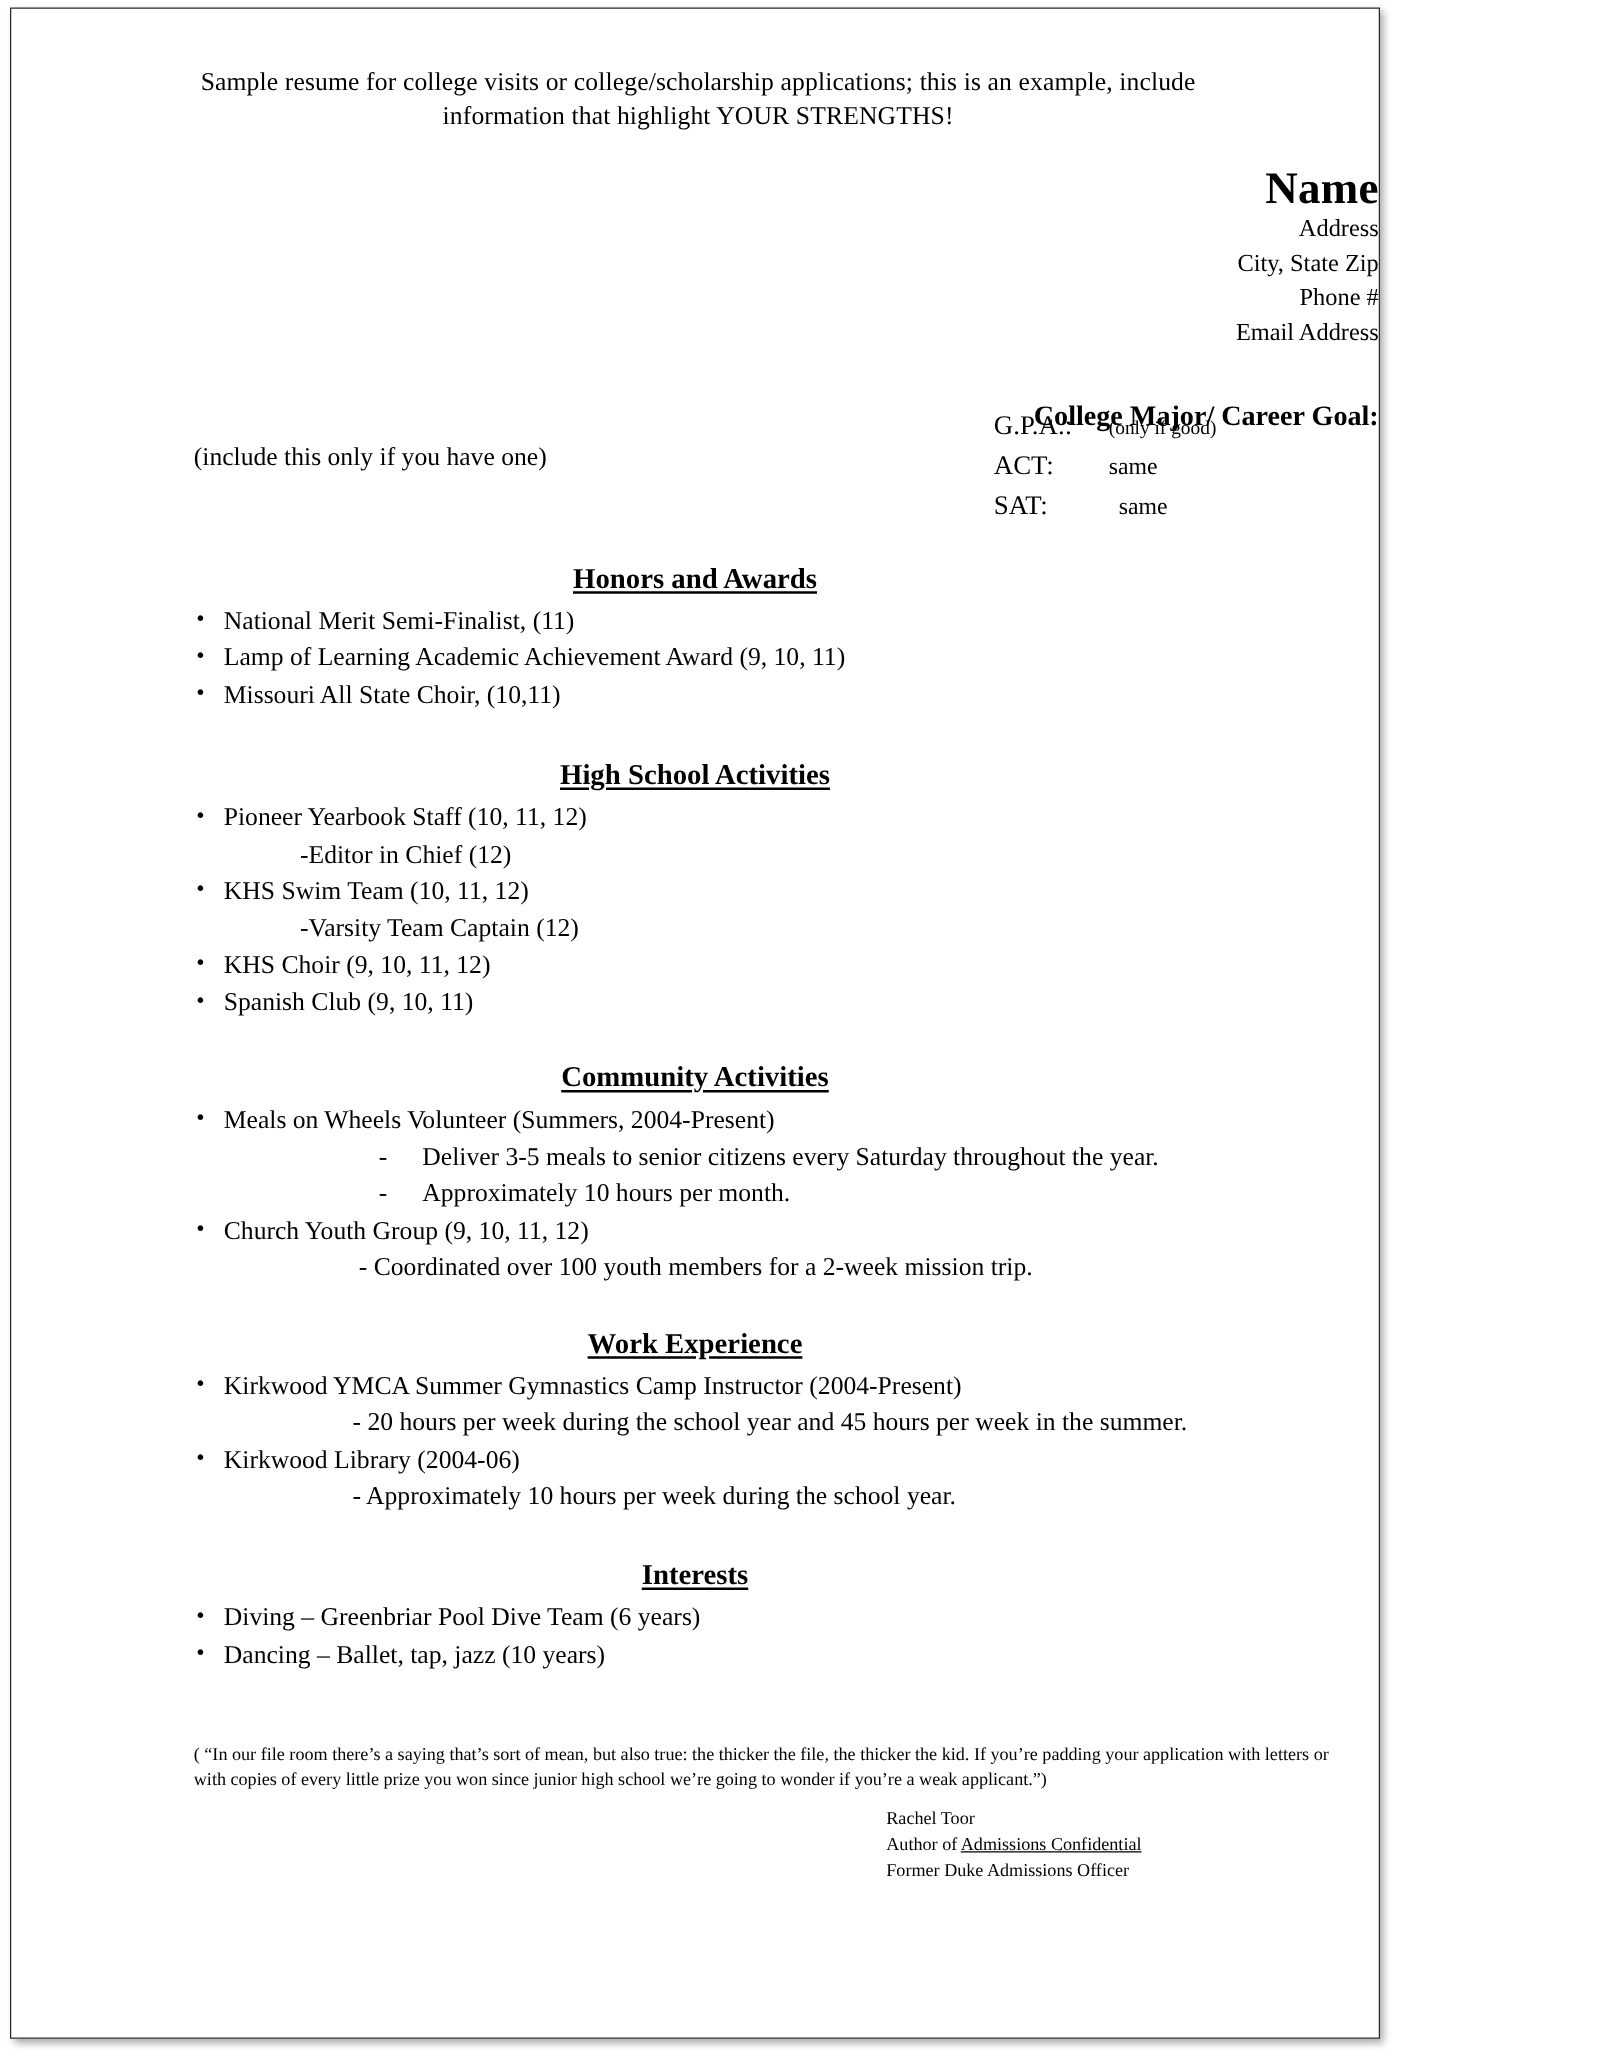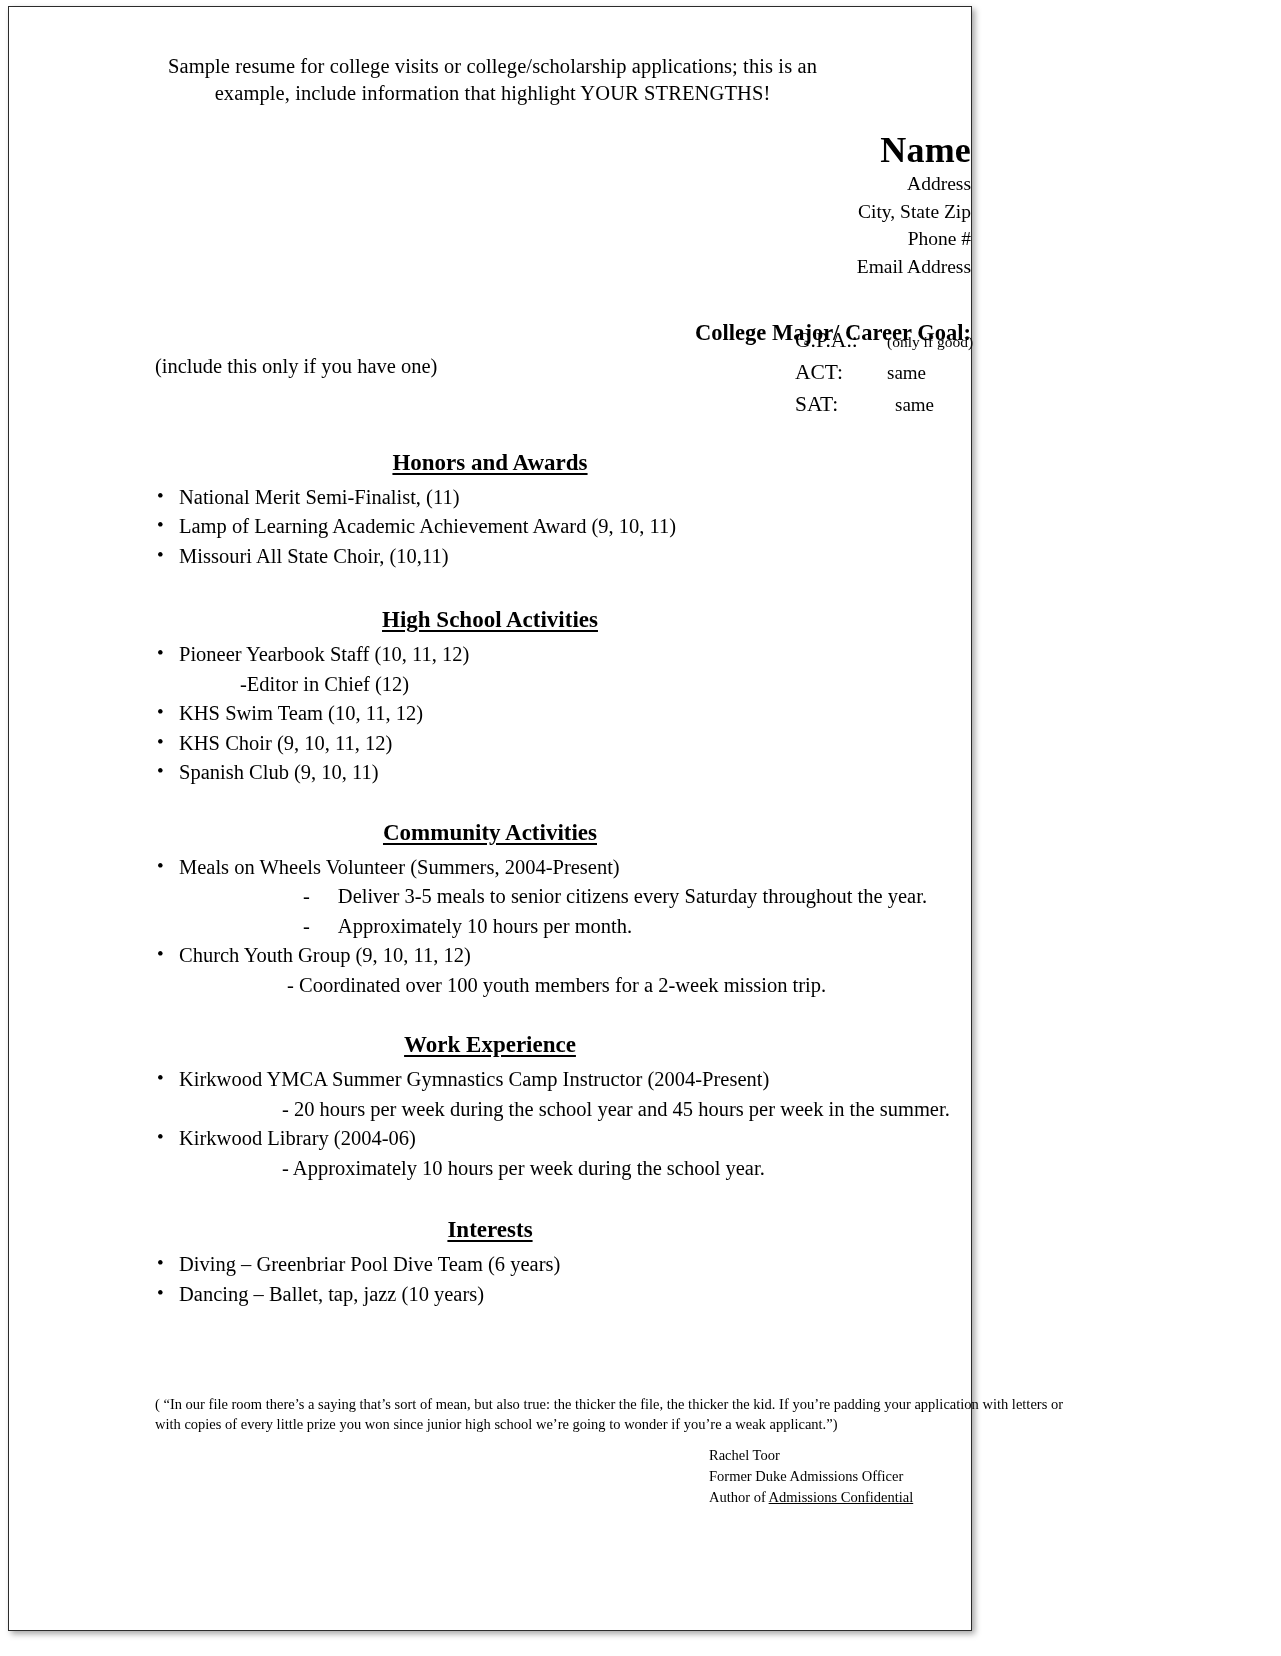--- a/index.html
+++ b/index.html
@@ -12,21 +12,21 @@
     height: 1656px;
     font-family: "Liberation Serif", "DejaVu Serif", serif;
     color: #000000;
     overflow: hidden;
   }
 
   .page-frame {
     position: absolute;
     left: 8px;
     top: 6px;
-    width: 964px;
+    width: 1096px;
     height: 1625px;
     border: 1px solid #2b2b2b;
     background: #ffffff;
     box-shadow: 3px 3px 6px rgba(0,0,0,0.35);
     box-sizing: border-box;
   }
 
   .page-inner {
     position: relative;
     width: 100%;
@@ -222,20 +222,21 @@
       <li class="bulleted">Missouri All State Choir, (10,11)</li>
     </ul>
 
     <div class="section-heading sec-highschool">
       <span>High School Activities</span>
     </div>
     <ul class="bullets">
       <li class="bulleted">Pioneer Yearbook Staff (10, 11, 12)</li>
       <li class="sub-a">-Editor in Chief (12)</li>
       <li class="bulleted">KHS Swim Team (10, 11, 12)</li>
+      <li class="sub-a">-Varsity Team Captain (12)</li>
       <li class="bulleted">KHS Choir (9, 10, 11, 12)</li>
       <li class="bulleted">Spanish Club (9, 10, 11)</li>
     </ul>
 
     <div class="section-heading sec-community">
       <span>Community Activities</span>
     </div>
     <ul class="bullets">
       <li class="bulleted">Meals on Wheels Volunteer (Summers, 2004-Present)</li>
       <li class="sub-b">-<span class="dash-gap"></span><span>Deliver 3-5 meals to senior citizens every Saturday throughout the year.</span></li>
@@ -258,18 +259,18 @@
       <span>Interests</span>
     </div>
     <ul class="bullets">
       <li class="bulleted">Diving – Greenbriar Pool Dive Team (6 years)</li>
       <li class="bulleted">Dancing – Ballet, tap, jazz (10 years)</li>
     </ul>
 
     <div class="footer-quote">( “In our file room there’s a saying that’s sort of mean, but also true:  the thicker the file, the thicker the kid.  If you’re padding your application with letters or with copies of every little prize you won since junior high school we’re going to wonder if you’re a weak applicant.”)</div>
     <div class="footer-attrib">
       <div>Rachel Toor</div>
+      <div><span>Author of </span><span class="u">Admissions Confidential</span></div>
       <div>Former Duke Admissions Officer</div>
-      <div><span>Author of </span><span class="u">Admissions Confidential</span></div>
     </div>
 
   </div>
 </div>
 
 </body></html>

